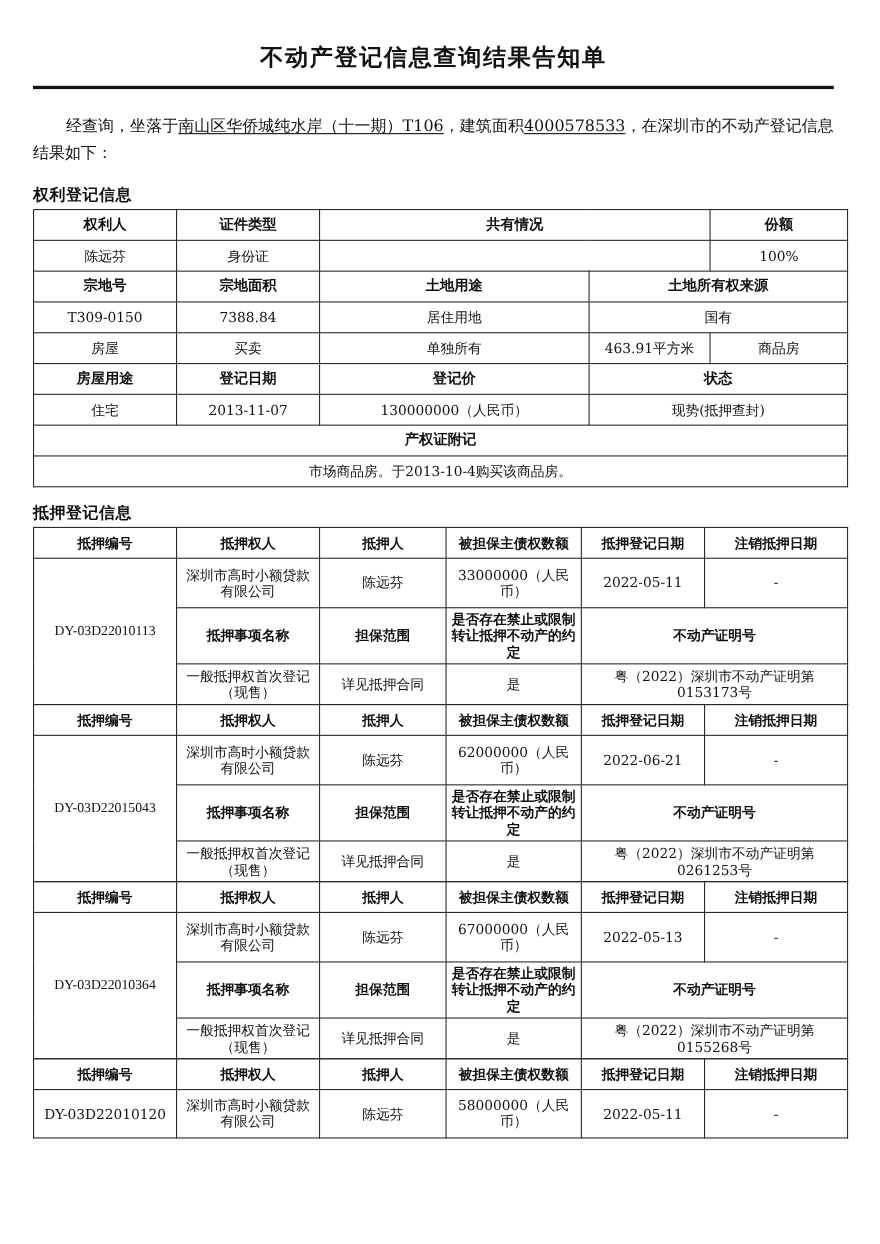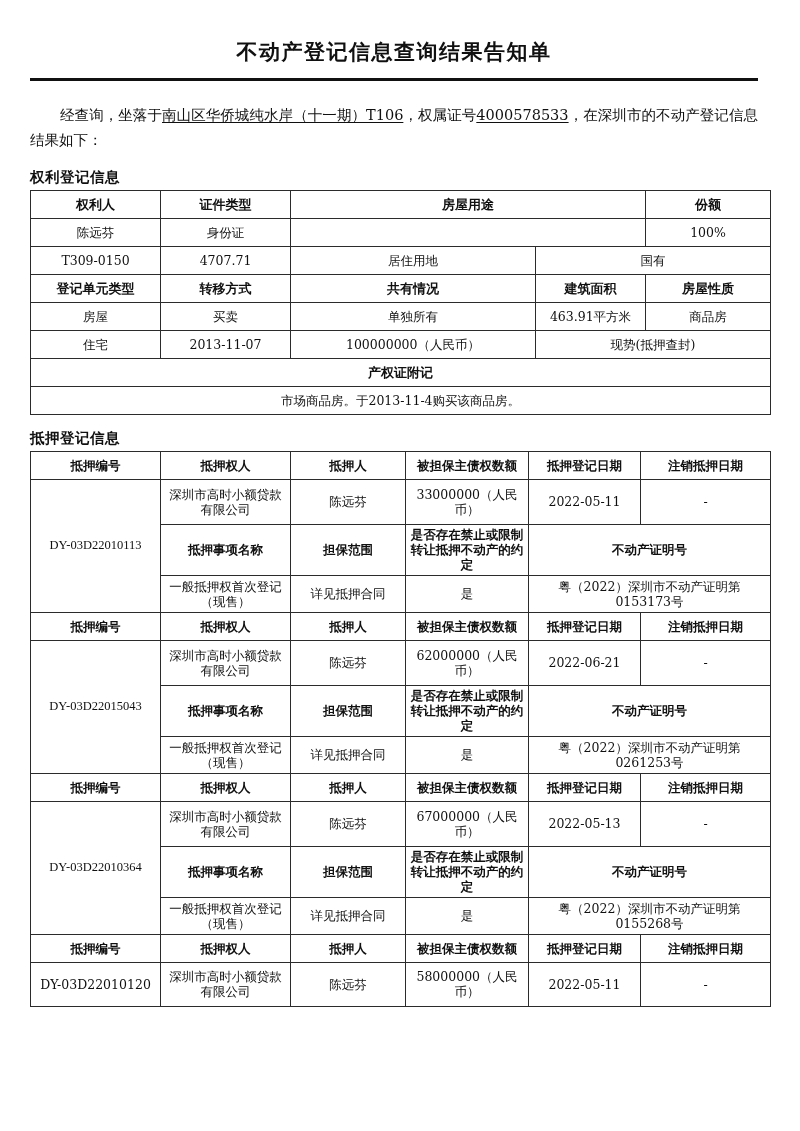--- a/index.html
+++ b/index.html
@@ -86,77 +86,82 @@
 </style>
 </head>
 <body>
 
 <div class="page">
 
   <div class="doc-title">不动产登记信息查询结果告知单</div>
   <hr class="title-rule">
 
   <p class="intro">
-    <span>经查询，坐落于</span><span class="u">南山区华侨城纯水岸（十一期）T106</span><span>，权属证号</span><span class="u">4000578533</span><span>，在深圳市的不动产登记信息结果如下：</span>
+    <span>经查询，坐落于</span><span class="u">南山区华侨城纯水岸（十一期）T106</span><span>，建筑面积</span><span class="u">4000578533</span><span>，在深圳市的不动产登记信息结果如下：</span>
   </p>
 
   <div class="section-label">权利登记信息</div>
 
   <table class="rights">
     <colgroup>
       <col style="width:130px">
         <col style="width:130px">
         <col style="width:245px">
         <col style="width:110px">
         <col style="width:125px">
     </colgroup>
     <tbody>
       <tr class="r28">
         <td class="hd">权利人</td>
         <td class="hd">证件类型</td>
-        <td class="hd" colspan="2">房屋用途</td>
+        <td class="hd" colspan="2">共有情况</td>
         <td class="hd">份额</td>
       </tr>
       <tr class="r28">
         <td>陈远芬</td>
         <td>身份证</td>
         <td colspan="2"></td>
         <td>100%</td>
       </tr>
       <tr class="r28">
+        <td class="hd">宗地号</td>
+        <td class="hd">宗地面积</td>
+        <td class="hd">土地用途</td>
+        <td class="hd" colspan="2">土地所有权来源</td>
+      </tr>
+      <tr class="r28">
         <td>T309-0150</td>
-        <td>4707.71</td>
+        <td>7388.84</td>
         <td>居住用地</td>
         <td colspan="2">国有</td>
-      </tr>
-      <tr class="r28">
-        <td class="hd">登记单元类型</td>
-        <td class="hd">转移方式</td>
-        <td class="hd">共有情况</td>
-        <td class="hd">建筑面积</td>
-        <td class="hd">房屋性质</td>
       </tr>
       <tr class="r28">
         <td>房屋</td>
         <td>买卖</td>
         <td>单独所有</td>
         <td>463.91平方米</td>
         <td>商品房</td>
       </tr>
       <tr class="r28">
+        <td class="hd">房屋用途</td>
+        <td class="hd">登记日期</td>
+        <td class="hd">登记价</td>
+        <td class="hd" colspan="2">状态</td>
+      </tr>
+      <tr class="r28">
         <td>住宅</td>
         <td>2013-11-07</td>
-        <td>100000000（人民币）</td>
+        <td>130000000（人民币）</td>
         <td colspan="2">现势(抵押查封)</td>
       </tr>
       <tr class="r28">
         <td class="hd" colspan="5">产权证附记</td>
       </tr>
       <tr class="r28">
-        <td colspan="5">市场商品房。于2013-11-4购买该商品房。</td>
+        <td colspan="5">市场商品房。于2013-10-4购买该商品房。</td>
       </tr>
     </tbody>
   </table>
 
   <div class="section-label">抵押登记信息</div>
 
   <div id="mortgage-blocks">
       <table class="mort">
         <colgroup>
           <col style="width:130px">

